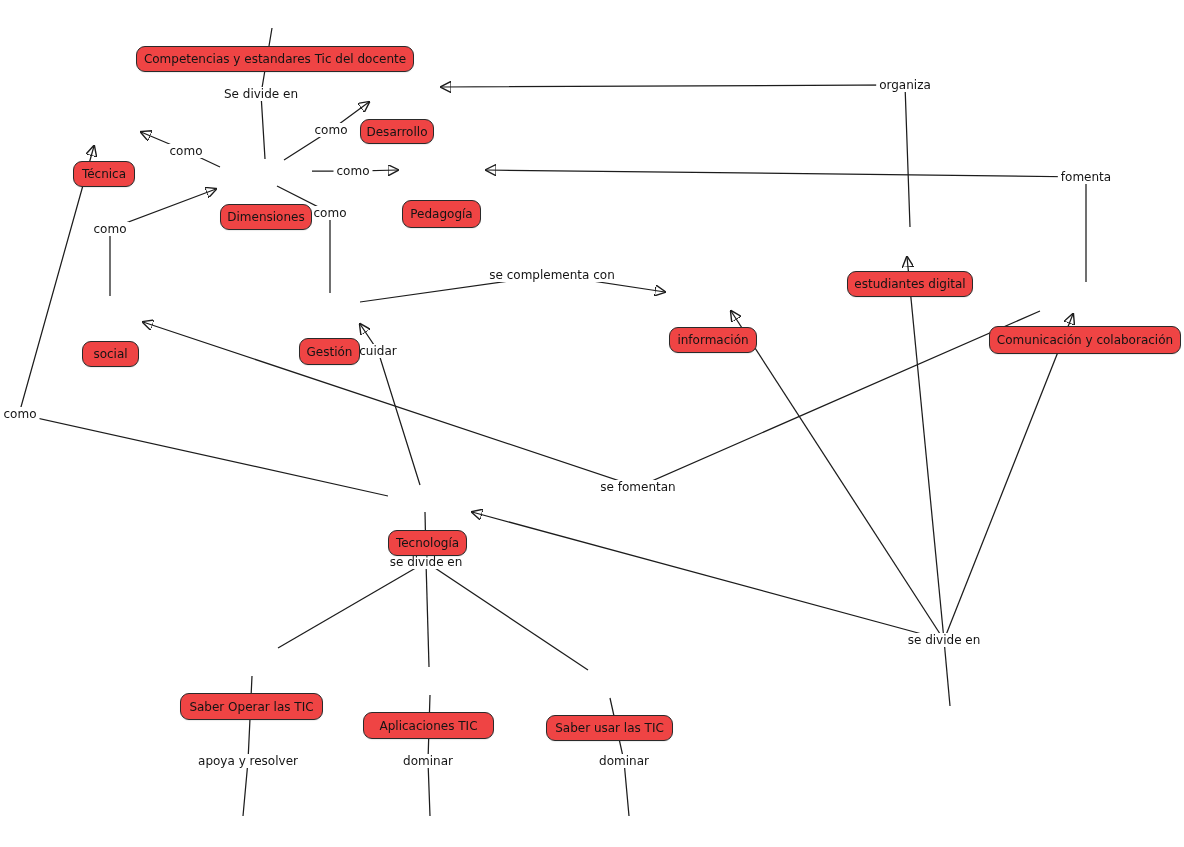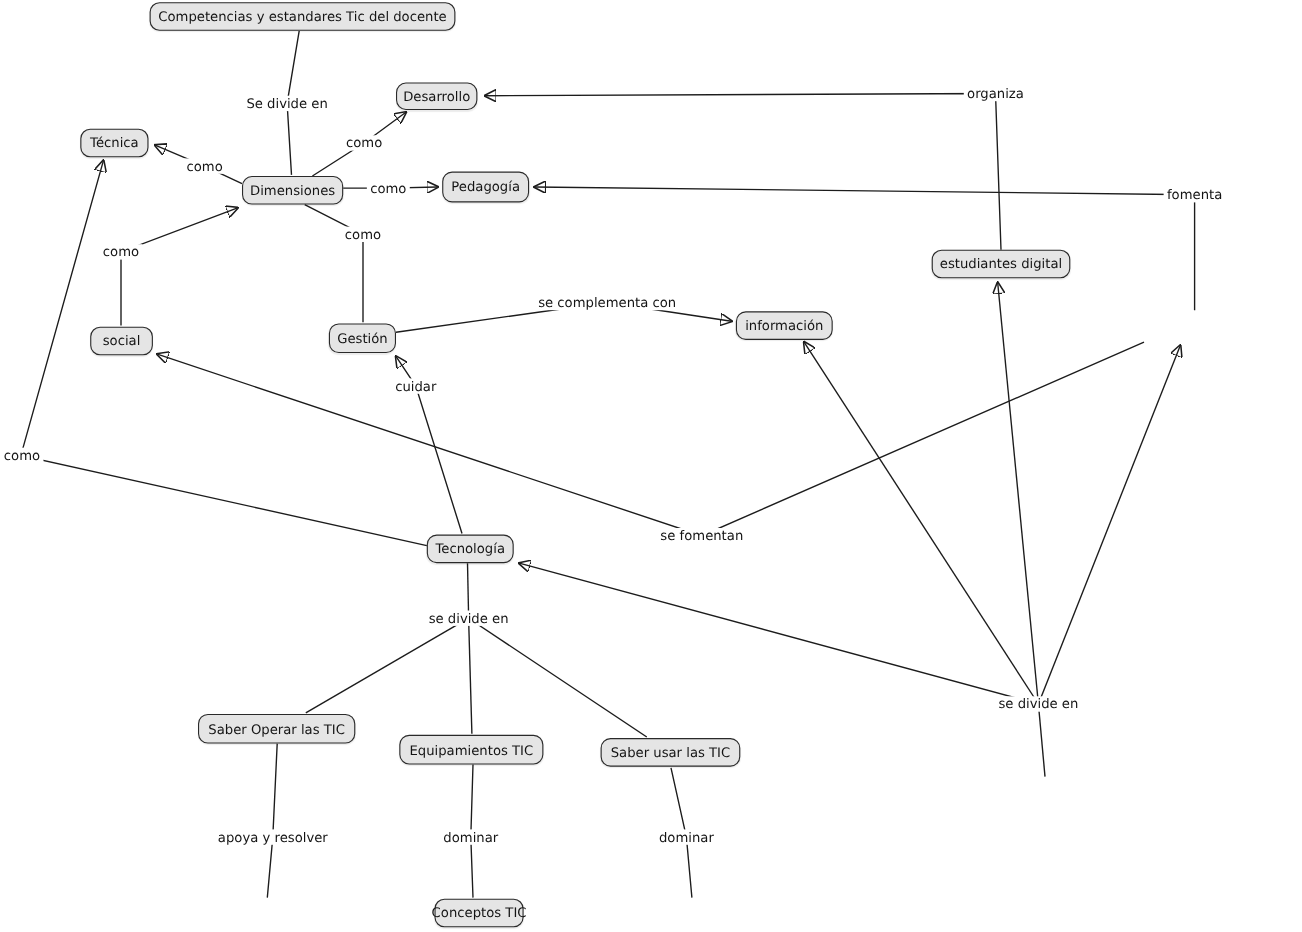--- a/index.html
+++ b/index.html
@@ -12,23 +12,24 @@
   svg.edges{position:absolute;left:0;top:0;z-index:0;}
   svg.edges path{stroke:#1c1c1c;stroke-width:1.25;fill:none;}
   .edge-label{
     position:absolute;transform:translate(-50%,-50%);
     background:#ffffff;padding:0 3px;
     font-size:12px;color:#141414;white-space:nowrap;z-index:1;
   }
   .node{
     position:absolute;box-sizing:border-box;z-index:2;
     display:flex;align-items:center;justify-content:center;
-    background:#e5e5e5;border:1.5px solid #2a2a2a;border-radius:9px;
+    background:#ef4444;border:1.5px solid #2a2a2a;border-radius:9px;
     font-size:12px;color:#141414;white-space:nowrap;
     box-shadow:0 1px 1px rgba(0,0,0,0.08);
+    margin-top:44px;
   }
 </style>
 </head>
 <body>
 
 <div class="canvas">
 
   <svg class="edges" width="1184" height="847">
     <defs>
       <marker id="arrow" viewBox="0 0 10 10" refX="9" refY="5" markerWidth="9" markerHeight="9" orient="auto">
@@ -78,22 +79,23 @@
   <div class="edge-label" style="left:248px;top:761px">apoya y resolver</div>
   <div class="edge-label" style="left:428px;top:761px">dominar</div>
   <div class="edge-label" style="left:624px;top:761px">dominar</div>
 
   <div class="node" style="left:136px;top:2px;width:278px;height:26px">Competencias y estandares Tic del docente</div>
   <div class="node" style="left:360px;top:75px;width:74px;height:25px">Desarrollo</div>
   <div class="node" style="left:73px;top:117px;width:62px;height:26px">Técnica</div>
   <div class="node" style="left:220px;top:160px;width:92px;height:26px">Dimensiones</div>
   <div class="node" style="left:402px;top:156px;width:79px;height:28px">Pedagogía</div>
   <div class="node" style="left:847px;top:227px;width:126px;height:26px">estudiantes digital</div>
+  <div class="node" style="left:989px;top:282px;width:192px;height:28px">Comunicación y colaboración</div>
   <div class="node" style="left:82px;top:297px;width:57px;height:26px">social</div>
   <div class="node" style="left:299px;top:294px;width:61px;height:27px">Gestión</div>
   <div class="node" style="left:669px;top:283px;width:88px;height:26px">información</div>
   <div class="node" style="left:388px;top:486px;width:79px;height:26px">Tecnología</div>
   <div class="node" style="left:180px;top:649px;width:143px;height:27px">Saber Operar las TIC</div>
-  <div class="node" style="left:363px;top:668px;width:131px;height:27px">Equipamientos TIC</div>
+  <div class="node" style="left:363px;top:668px;width:131px;height:27px">Aplicaciones TIC</div>
   <div class="node" style="left:546px;top:671px;width:127px;height:26px">Saber usar las TIC</div>
   <div class="node" style="left:395px;top:817px;width:81px;height:26px">Conceptos TIC</div>
 
 </div>
 
 </body></html>

